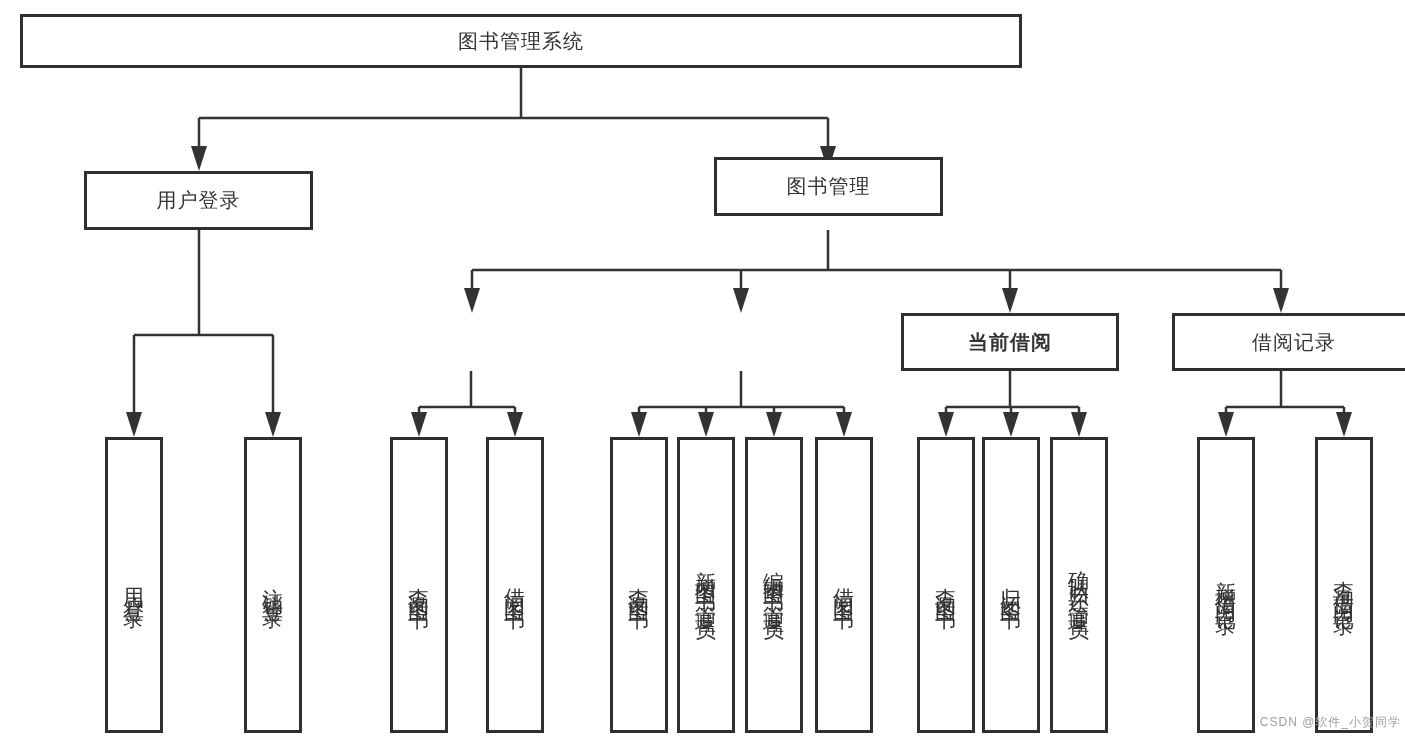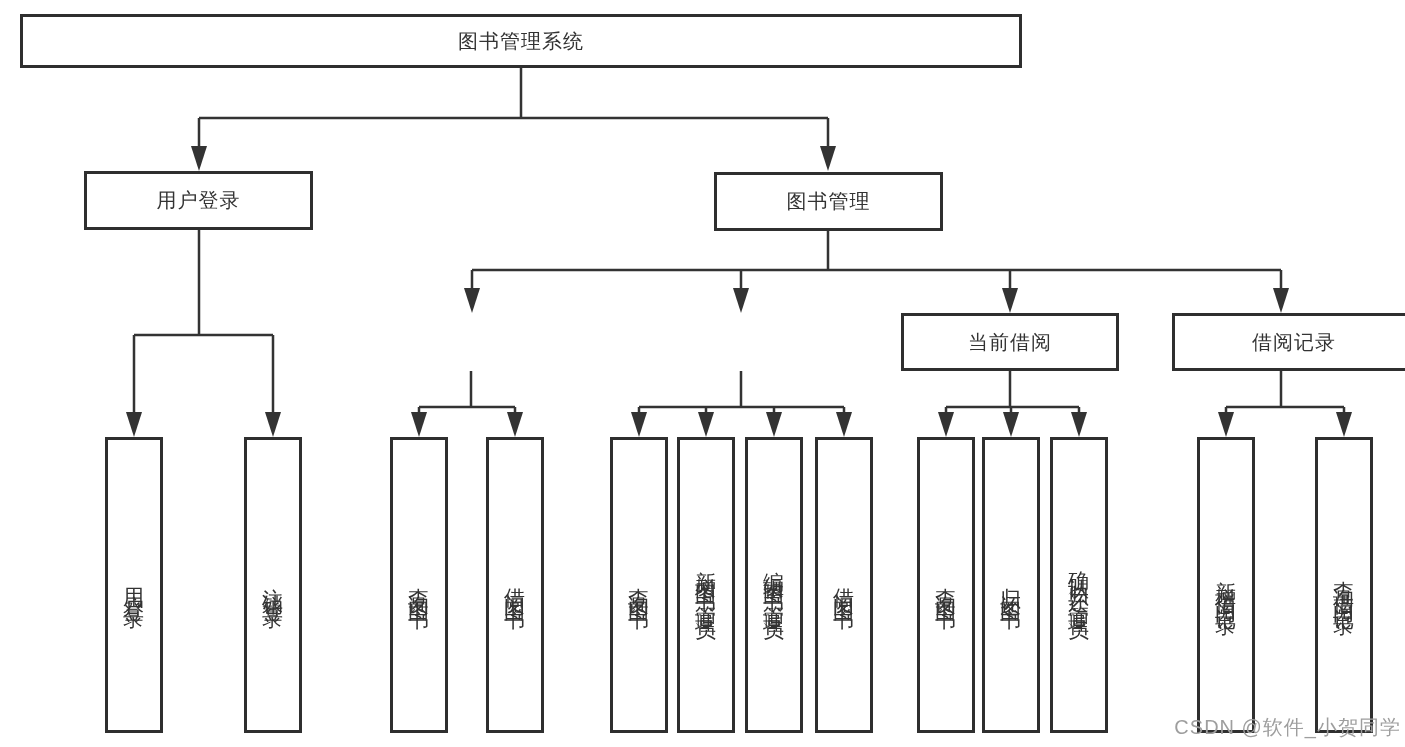--- a/index.html
+++ b/index.html
@@ -53,21 +53,21 @@
     letter-spacing: 7px;
     top: 437px;
     height: 296px;
     width: 58px;
     line-height: 1;
   }
   .watermark {
     position: absolute;
     top: 714px;
     right: 4px;
-    font-size: 20px;
+    font-size: 12px;
     color: #9e9e9e;
     letter-spacing: 1px;
     white-space: nowrap;
   }
 </style>
 </head>
 <body>
 
 <div class="canvas">
 
@@ -110,23 +110,23 @@
     <g>
       <path d="M1281,371 V407 M1226,407 H1344 M1226,407 V416 M1344,407 V416"></path>
       <polygon points="1218,412 1234,412 1226,437"></polygon>
       <polygon points="1336,412 1352,412 1344,437"></polygon>
     </g>
   </svg>
 
   <div class="node h-node" style="left:20px; top:14px; width:1002px; height:54px;">图书管理系统</div>
 
   <div class="node h-node" style="left:84px; top:171px; width:229px; height:59px;">用户登录</div>
-  <div class="node h-node" style="left:714px; top:172px; width:229px; height:59px;">图书管理</div>
+  <div class="node h-node" style="left:714px; top:157px; width:229px; height:59px;">图书管理</div>
 
-  <div class="node h-node" style="left:901px; top:313px; width:218px; height:58px;">当前借阅</div>
+  <div class="node h-node" style="left:901px; top:313px; width:218px; height:58px;font-weight:bold;">当前借阅</div>
   <div class="node h-node" style="left:1172px; top:313px; width:244px; height:58px;">借阅记录</div>
 
   <div class="node v-node" style="left:105px;">用户登录</div>
   <div class="node v-node" style="left:244px;">注销登录</div>
 
   <div class="node v-node" style="left:390px;">查询图书</div>
   <div class="node v-node" style="left:486px;">借阅图书</div>
 
   <div class="node v-node" style="left:610px;">查询图书</div>
   <div class="node v-node" style="left:677px;">新增图书（管理员）</div>

